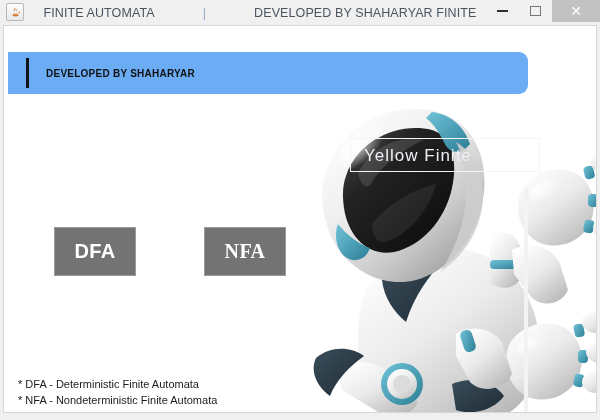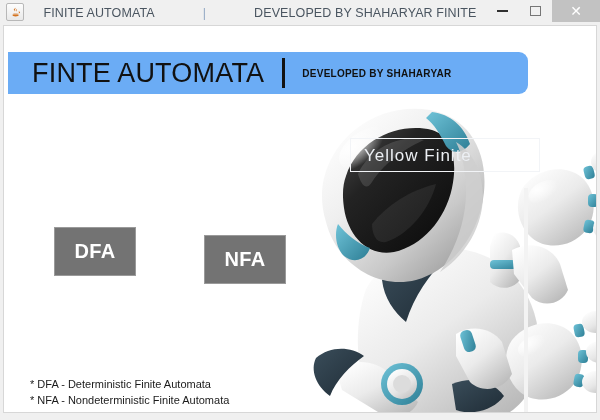--- a/index.html
+++ b/index.html
@@ -161,26 +161,26 @@
     font-size: 20px;
     font-weight: bold;
     letter-spacing: .4px;
     display: flex;
     align-items: center;
     justify-content: center;
     cursor: pointer;
     font-family: "Liberation Sans", sans-serif;
   }
   .btn-dfa { left: 50px; top: 201px; }
-  .btn-nfa { left: 200px; top: 209px; }
+  .btn-nfa { left: 200px; top: 201px; font-family: Liberation Serif, serif; }
 
   
   .notes {
     position: absolute;
-    left: 26px;
+    left: 14px;
     bottom: 4px;
     font-size: 11px;
     color: #1b1b1b;
     line-height: 16px;
   }
   .notes div { white-space: nowrap; }
 
   
   .robot-wrap {
     position: absolute;
@@ -380,21 +380,20 @@
         <rect x="156" y="246" width="12" height="22" rx="5" fill="url(#gTeal)" transform="rotate(-18 162 257)"></rect>
 
         <rect x="218" y="104" width="4" height="226" fill="#f3f3f3"></rect>
       </svg>
 
       <div class="watermark-box"></div>
       <div class="watermark">Yellow Finite</div>
     </div>
 
     <div class="banner">
-      <span class="banner-title">FINTE AUTOMATA</span>
       <span class="banner-divider"></span>
       <span class="banner-sub">DEVELOPED BY SHAHARYAR</span>
     </div>
 
     <div class="btn btn-dfa">DFA</div>
     <div class="btn btn-nfa">NFA</div>
 
     <div class="notes">
       <div>* DFA - Deterministic Finite Automata</div>
       <div>* NFA - Nondeterministic Finite Automata</div>

